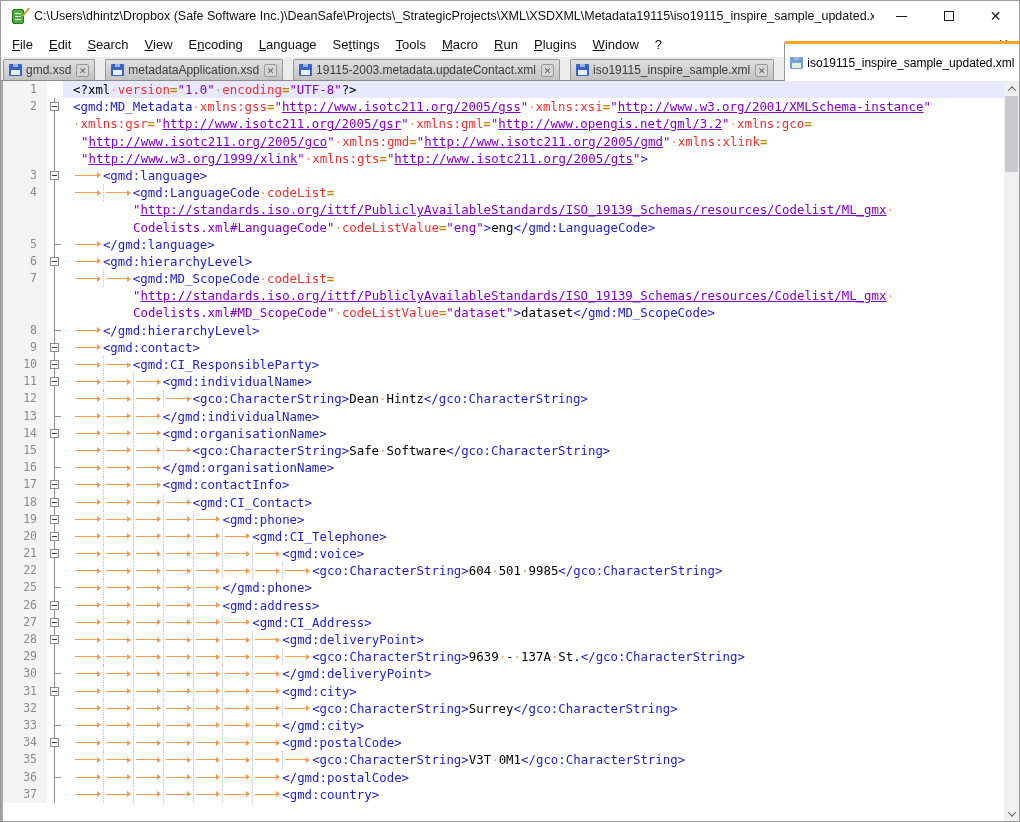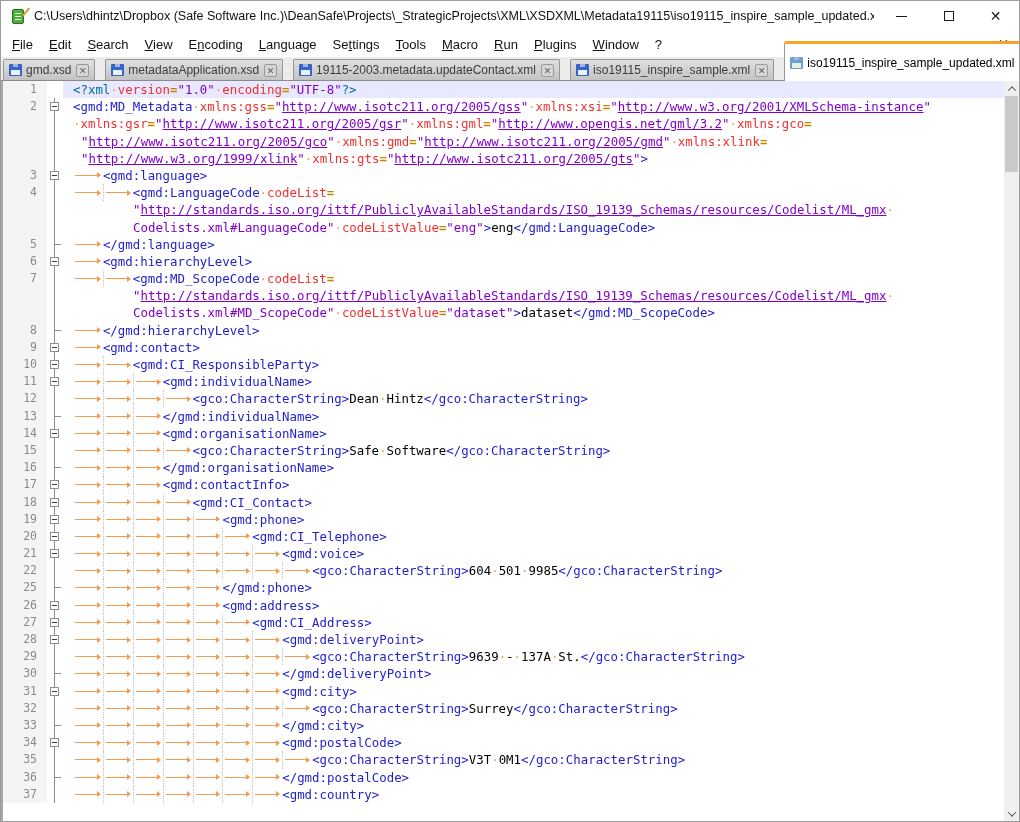--- a/index.html
+++ b/index.html
@@ -49,21 +49,21 @@
   .fm .boxmark::after { content:""; position:absolute; left:1px; right:1px; top:3px; height:1px; background:#3c3c3c; }
   .code { flex:1; display:flex; align-items:stretch; font:12.4px/17.2px "DejaVu Sans Mono", monospace; white-space:pre; padding-left:10px; overflow:hidden; color:#000; }
   .row.hl .code { background:#e8e8ff; }
   .tabc { width:29.9px; flex:none; position:relative; }
   .tabc.g { border-left:1px dotted #c4c4c4; }
   .tabc::before { content:""; position:absolute; left:2px; right:6px; top:8px; height:1px; background:#f59b51; }
   .tabc::after { content:""; position:absolute; right:2px; top:5.5px; width:0; height:0; border-left:4px solid #f59b51; border-top:3px solid transparent; border-bottom:3px solid transparent; }
   .wpad { flex:none; }
   .seg-t { color:#2222cc; }
   .seg-a { color:#f03030; }
-  .seg-d { color:#0369a1; }
+  .seg-d { color:#000000; }
   .seg-e { color:#bf8600; font-weight:bold; }
   .seg-s { color:#8000c8; }
   .seg-u { color:#8000c8; text-decoration:underline; }
   .seg-c { color:#000; font-weight:normal; }
   .seg-w { color:#f59b51; }
   
   .vscroll { width:15px; flex:none; background:#f0f0f0; position:relative; }
   .vs-btn { position:absolute; left:0; width:15px; height:15px; display:flex; align-items:center; justify-content:center; }
   .vs-btn.up { top:0; } .vs-btn.down { bottom:0; }
   .chev { width:6px; height:6px; border-left:1.6px solid #555; border-top:1.6px solid #555; }

